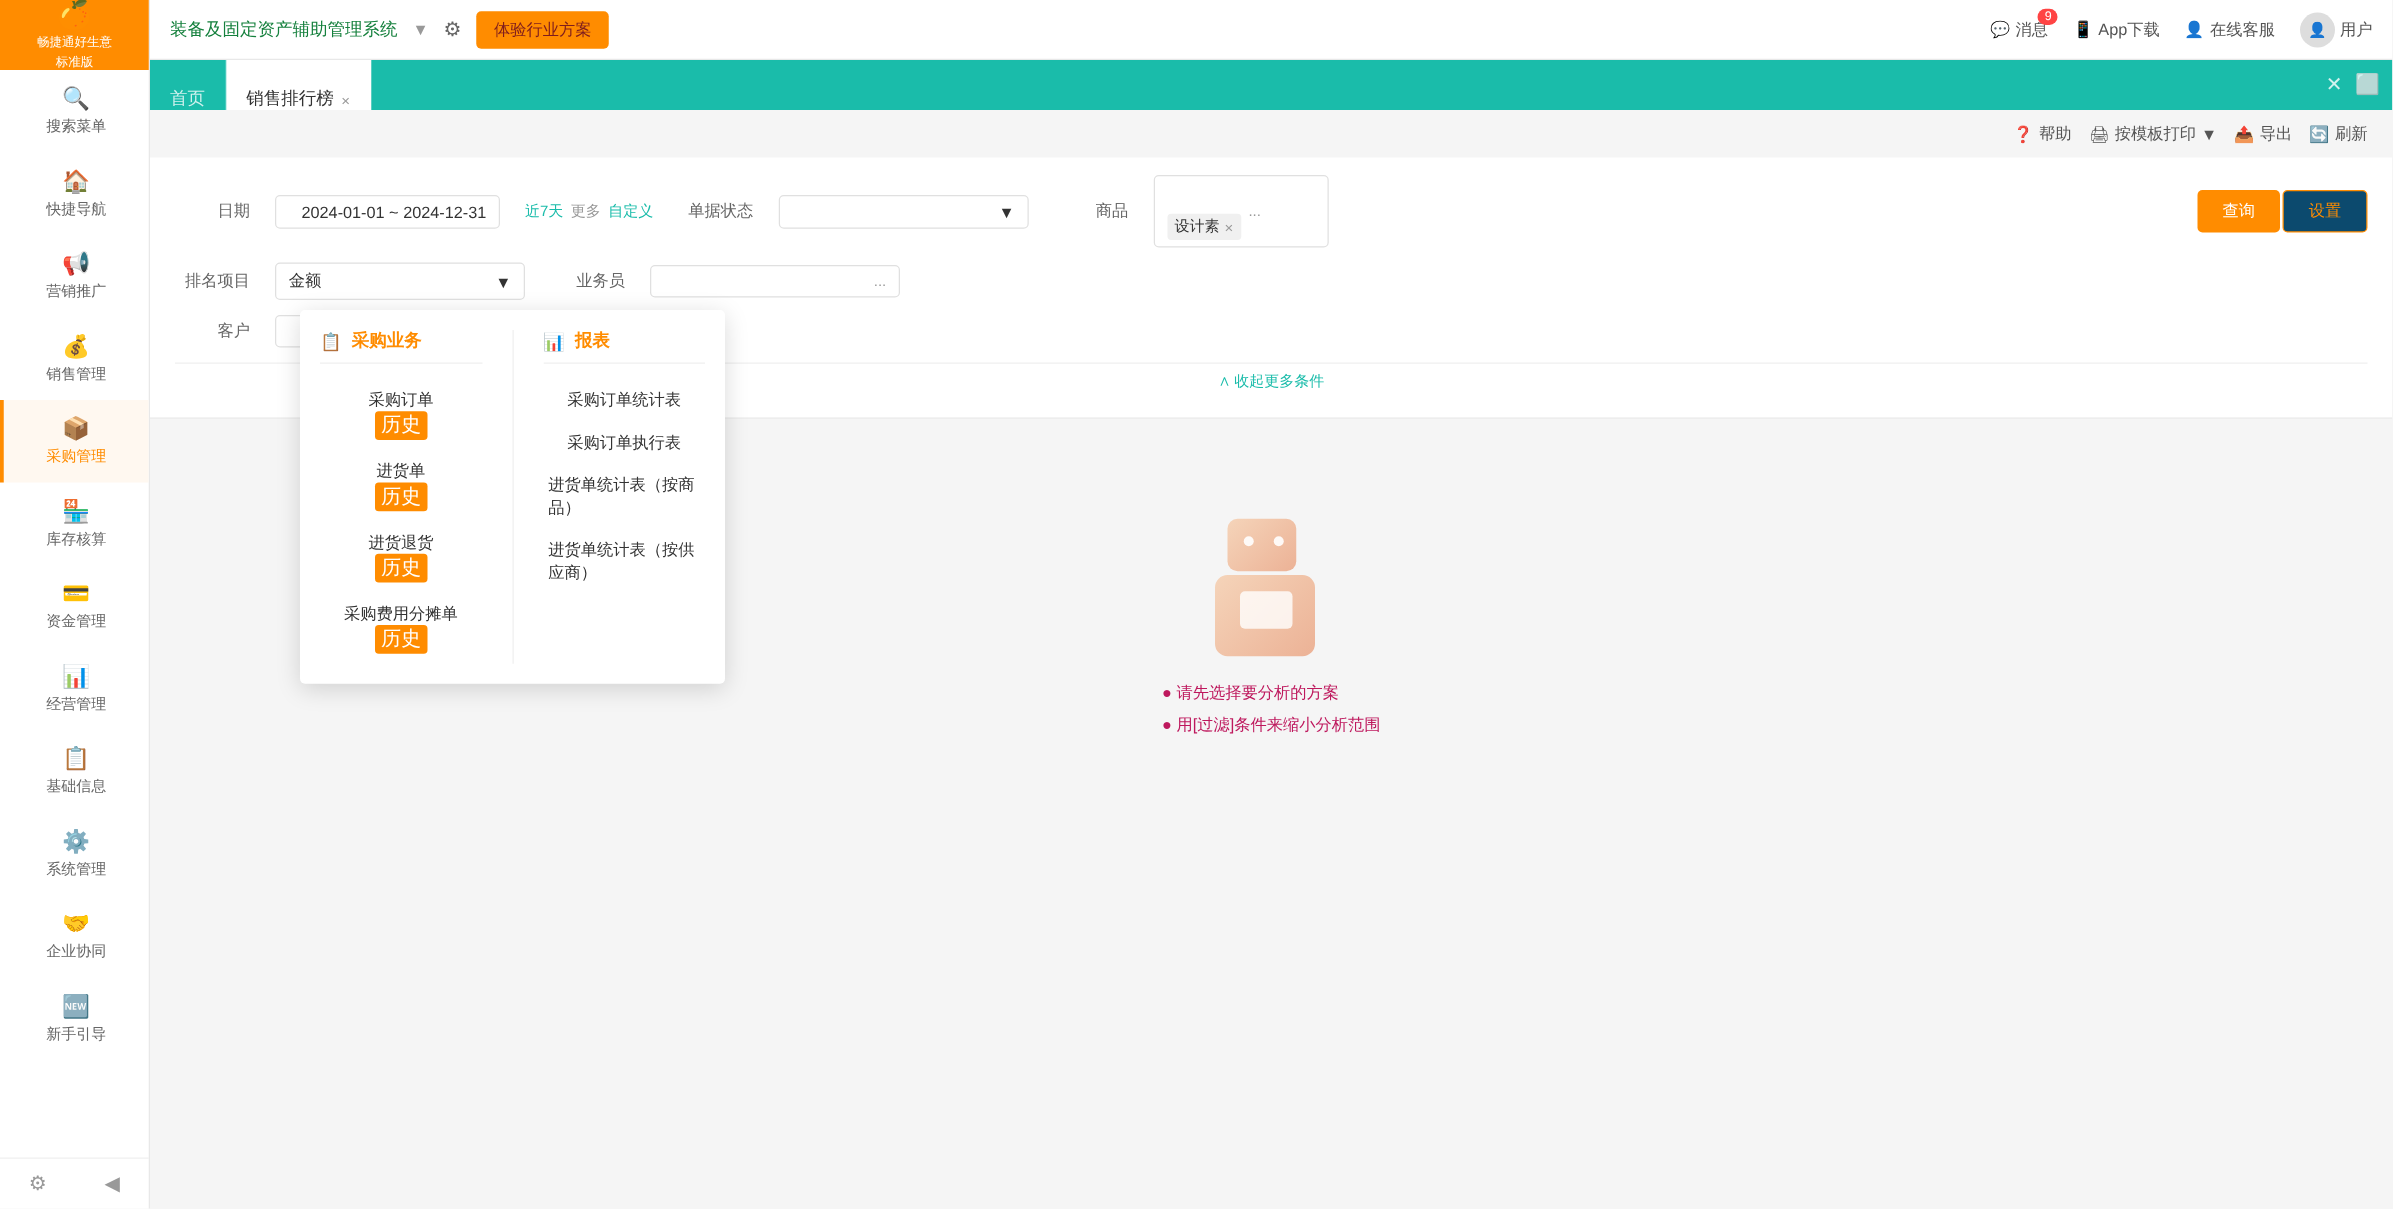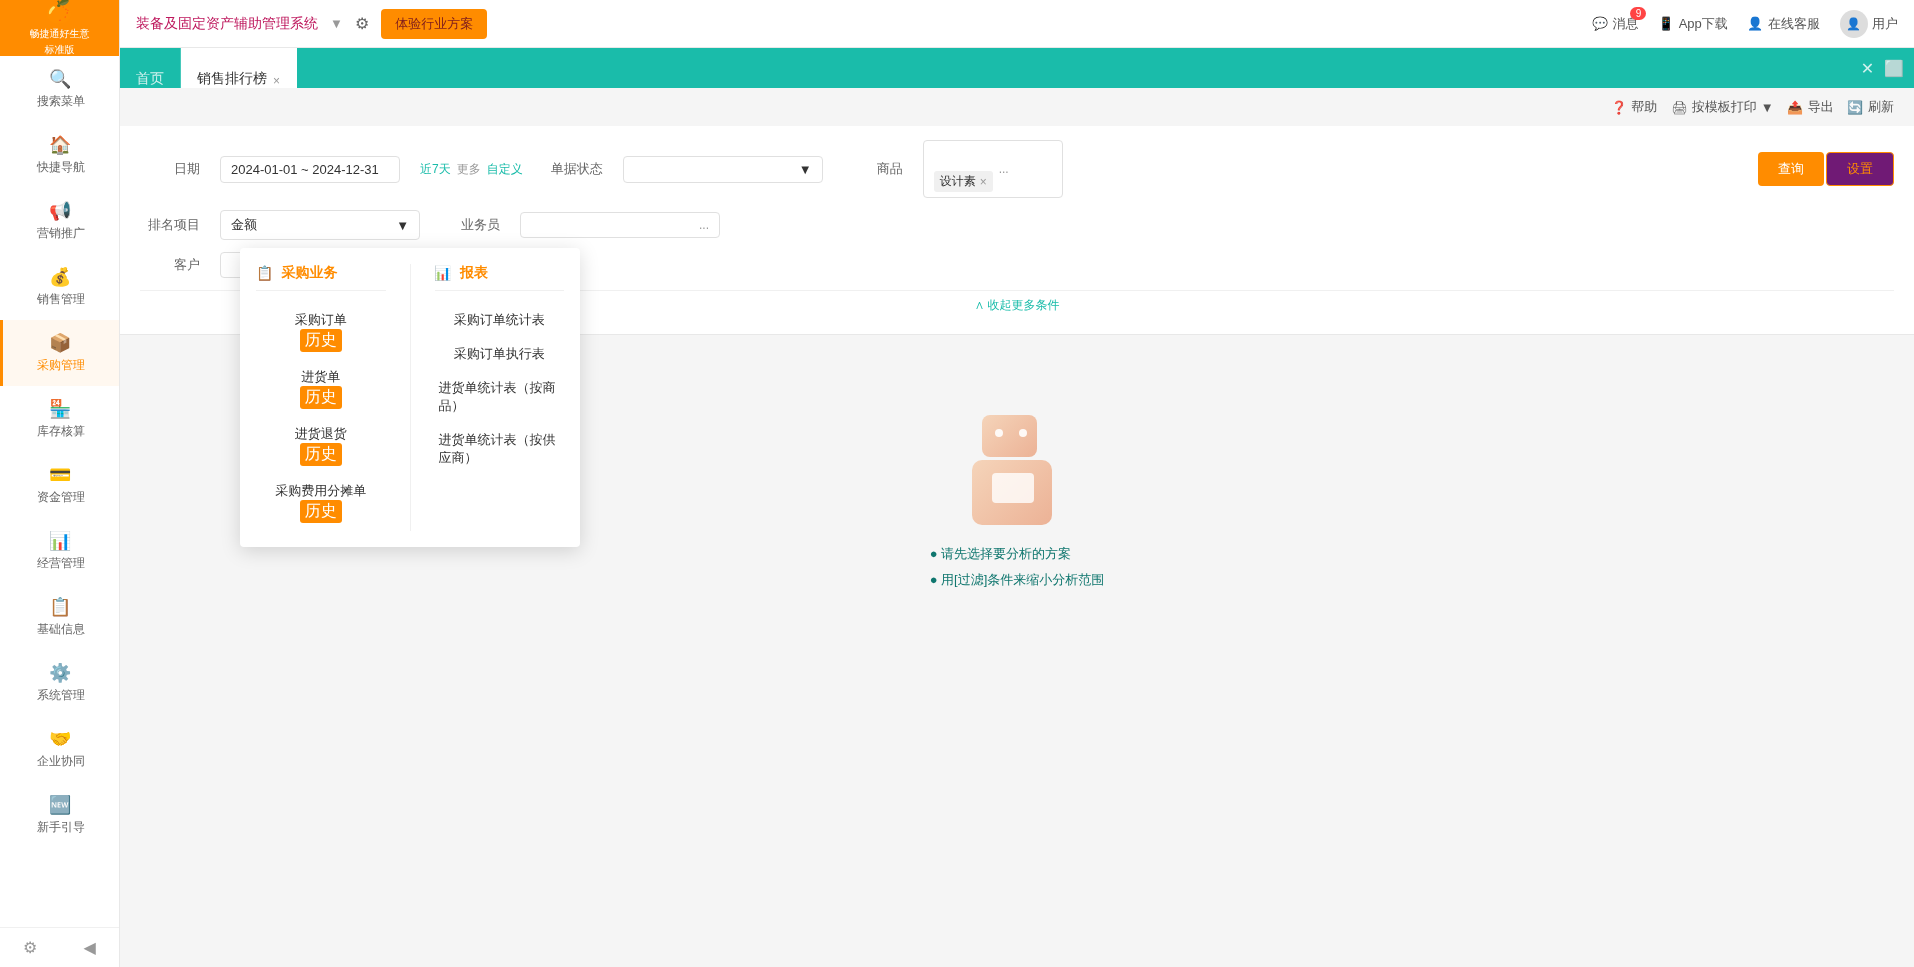--- a/index.html
+++ b/index.html
@@ -93,21 +93,21 @@
       justify-content: space-between;
       flex-shrink: 0;
     }
     .top-header-left {
       display: flex;
       align-items: center;
       gap: 12px;
     }
     .system-title {
       font-size: 14px;
-      color: #be185d;
+      color: #15803d;
     }
     .dropdown-arrow {
       color: #999;
       cursor: pointer;
     }
     .settings-icon {
       color: #666;
       cursor: pointer;
       font-size: 16px;
     }
@@ -239,20 +239,21 @@
       background: #fff;
       display: flex;
       align-items: center;
       gap: 6px;
       min-width: 180px;
     }
     .filter-date-range {
       display: flex;
       align-items: center;
       gap: 6px;
+      justify-content: flex-end;
     }
     .date-shortcuts {
       display: flex;
       gap: 6px;
       color: #1abcaa;
       font-size: 12px;
     }
     .date-shortcut {
       cursor: pointer;
     }
@@ -285,21 +286,21 @@
     .btn-primary {
       background: #ff8c00;
       color: #fff;
       border: none;
       padding: 7px 20px;
       border-radius: 4px;
       cursor: pointer;
       font-size: 13px;
     }
     .btn-secondary {
-      background: #701a75;
+      background: #0c4a6e;
       color: #ff8c00;
       border: 1px solid #ff8c00;
       padding: 7px 20px;
       border-radius: 4px;
       cursor: pointer;
       font-size: 13px;
     }
     .toolbar {
       display: flex;
       align-items: center;
@@ -331,21 +332,21 @@
       display: flex;
       flex-direction: column;
       align-items: center;
       justify-content: center;
       padding: 80px 0;
       color: #999;
     }
     .empty-tip {
       font-size: 13px;
       line-height: 2;
-      color: #0f766e;
+      color: #be185d;
     }
 
     
     .dropdown-menu {
       position: absolute;
       top: 0;
       left: 120px;
       background: #fff;
       box-shadow: 0 4px 20px rgba(0,0,0,0.15);
       border-radius: 4px;

